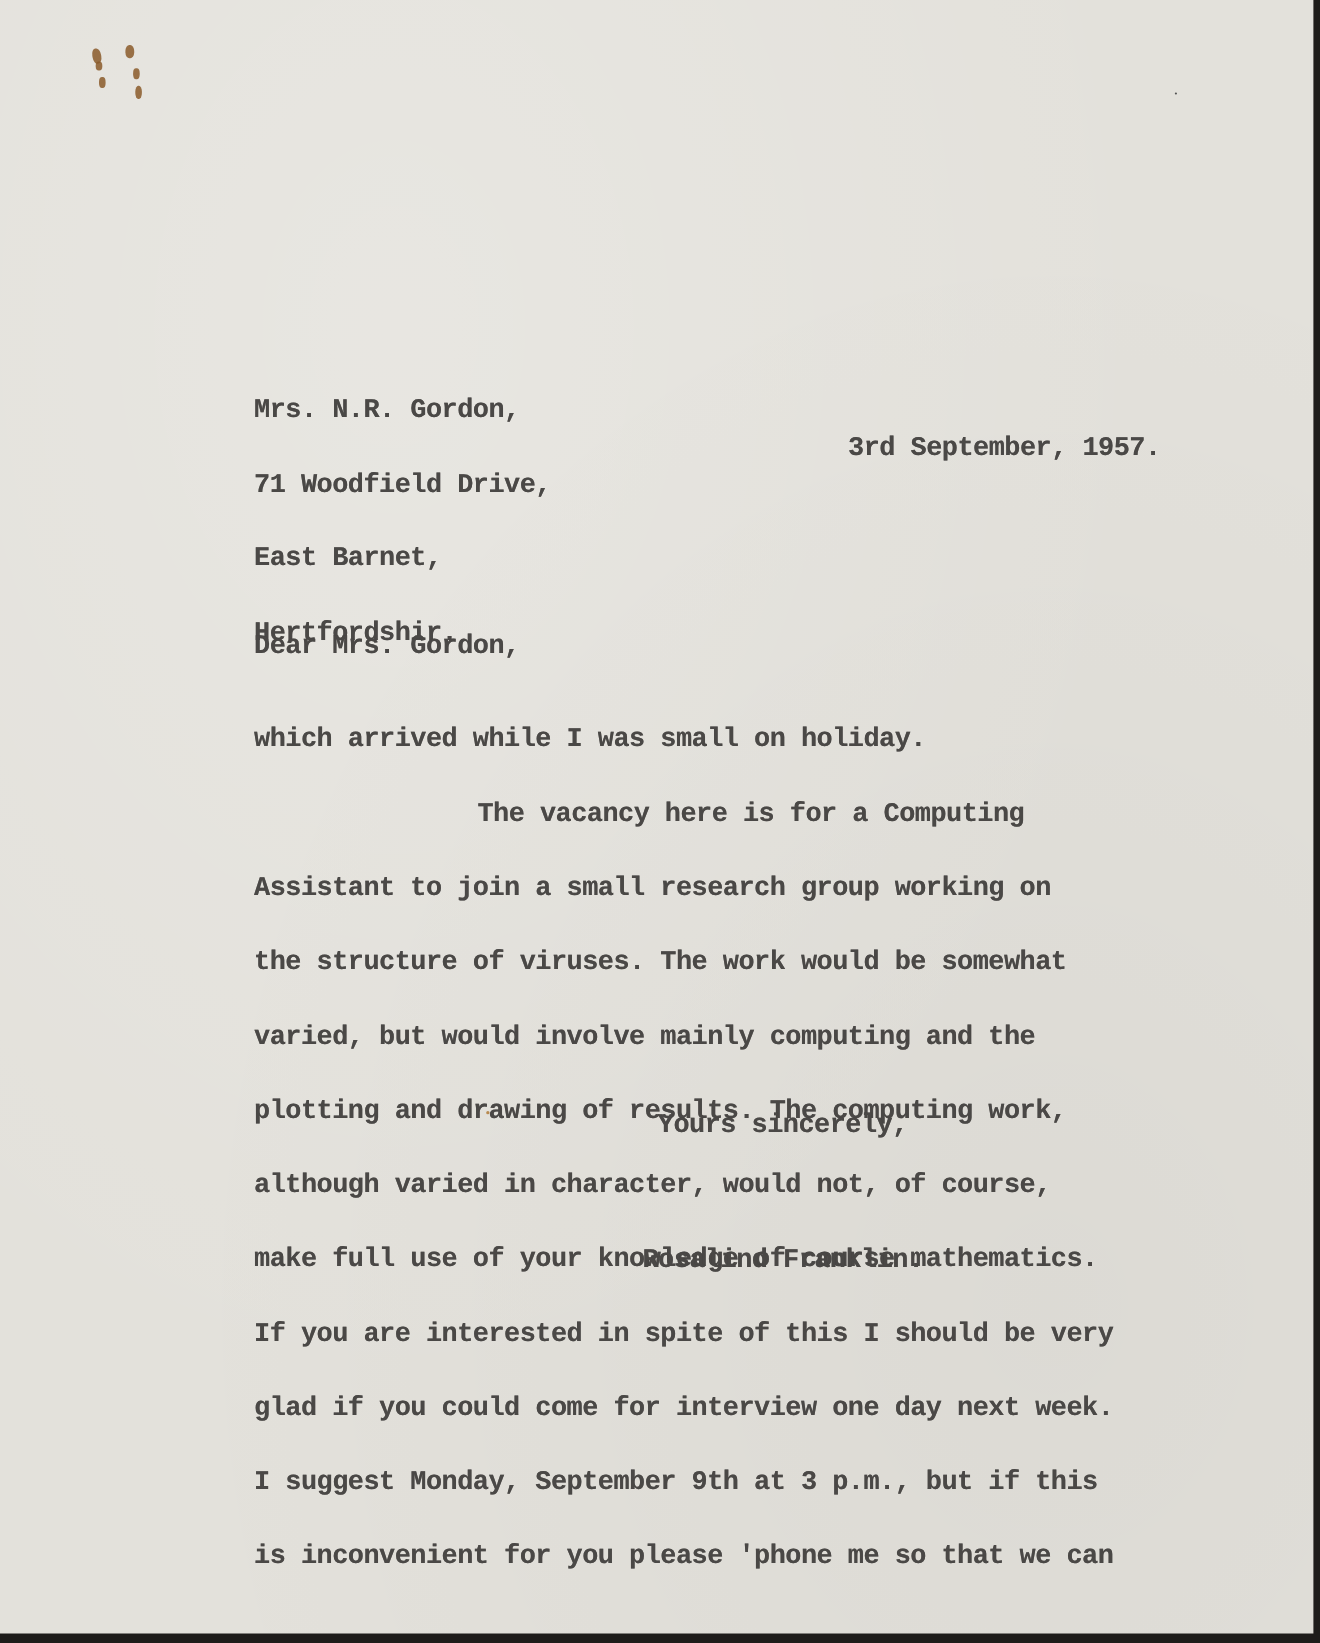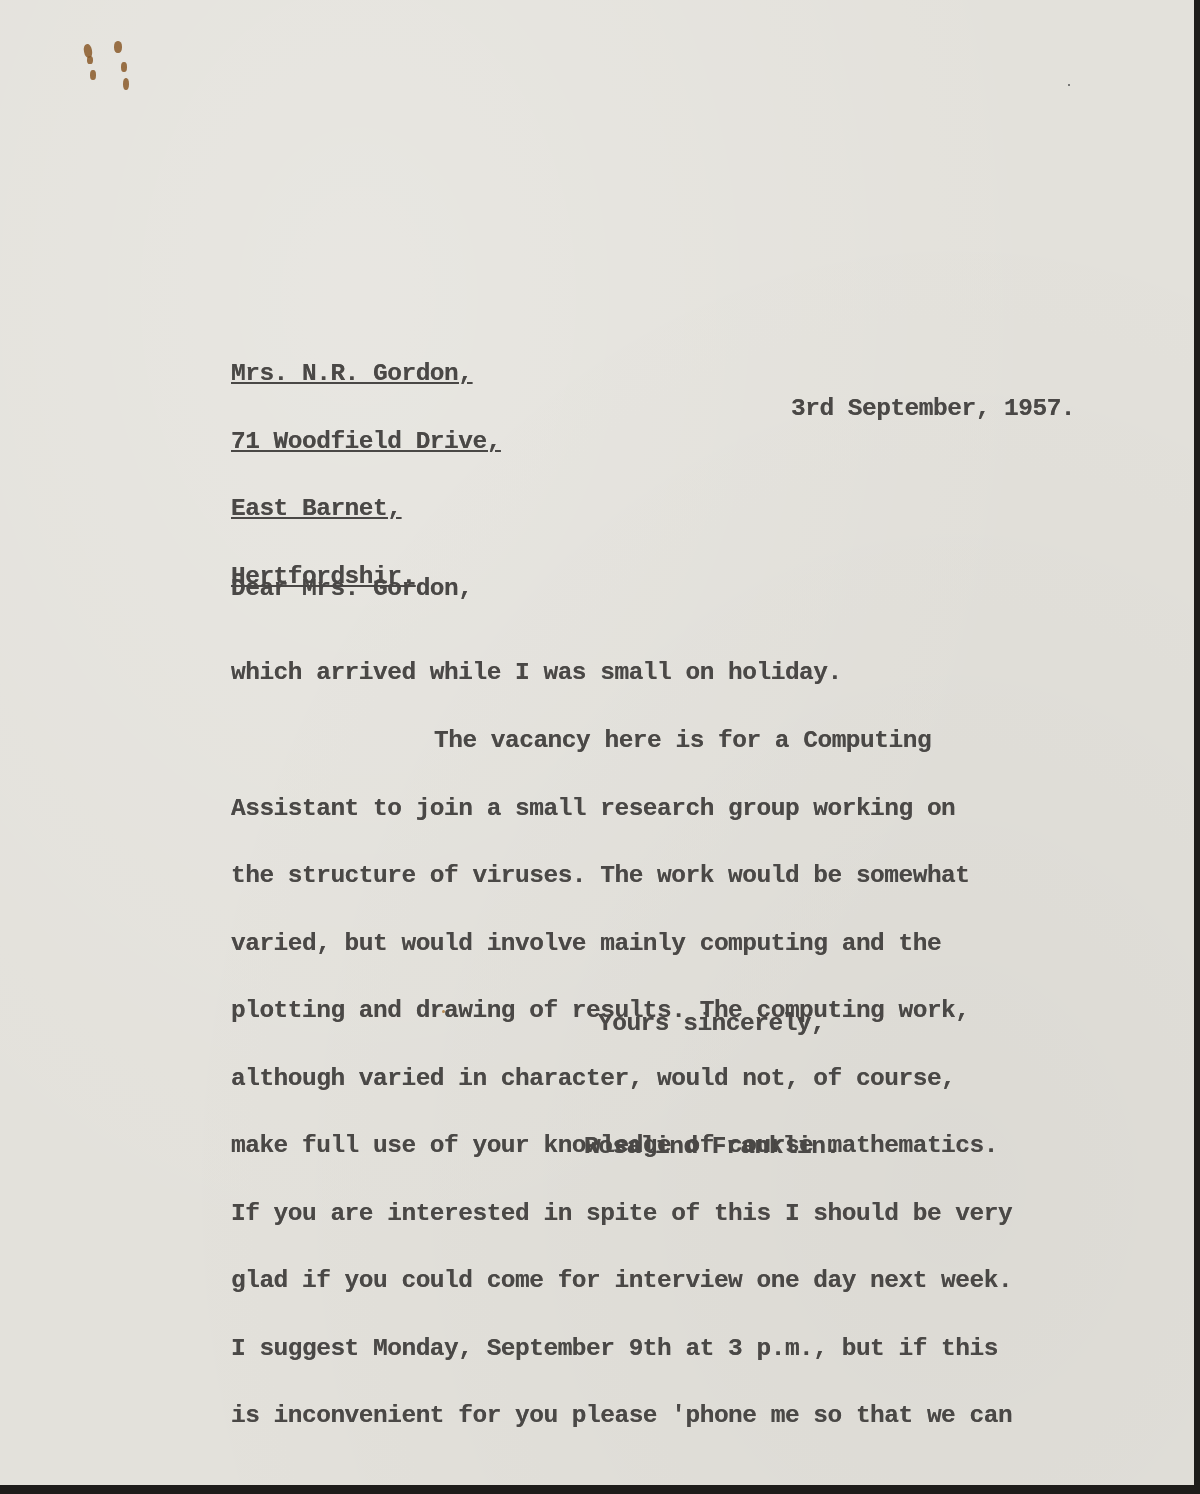--- a/index.html
+++ b/index.html
@@ -33,23 +33,23 @@
       letter-spacing: -0.5px;
       position: absolute;
       white-space: pre;
       margin: 0;
       text-shadow: 0 0 0.6px rgba(60,58,56,0.6);
     }
     .address {
       left: 231px;
       top: 318px;
     }
-    .address div { height: 22.5px; text-decoration: underline; }
+    .address div { height: 22.5px; }
     .date {
-      left: 791px;
+      left: 771px;
       top: 398px;
     }
     .salutation {
       left: 231px;
       top: 578px;
     }
     .para { left: 231px; }
     .para div { height: 22.5px; }
     .para1 { top: 617px; }
     .para2 { top: 685px; }

